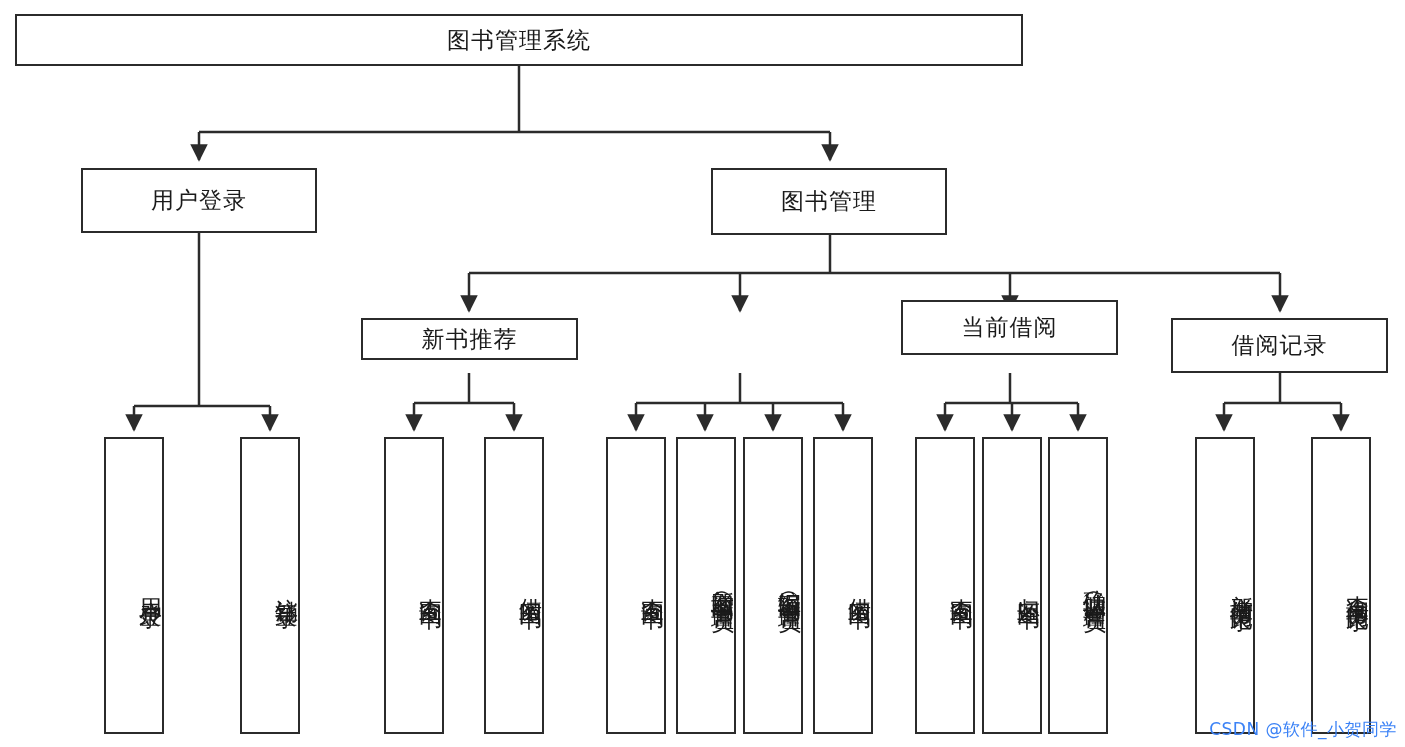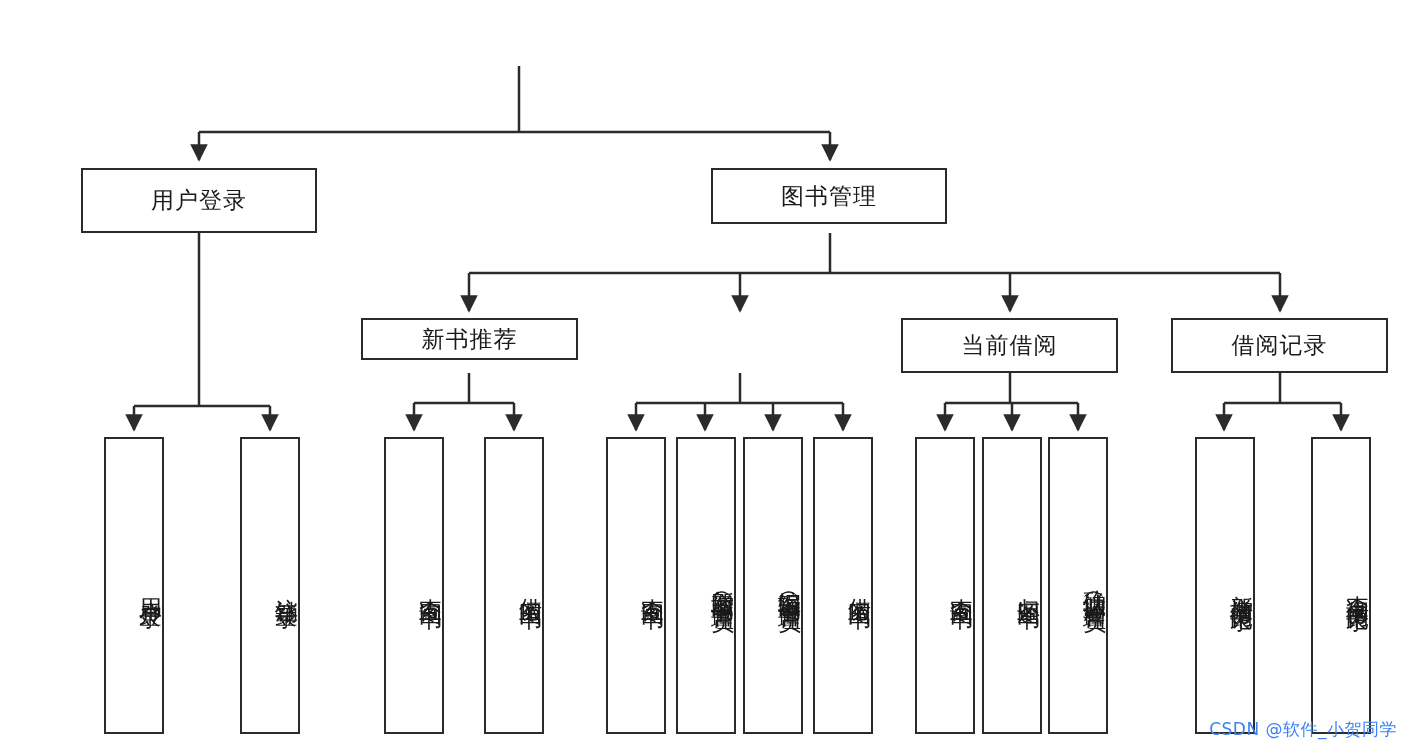--- a/index.html
+++ b/index.html
@@ -113,32 +113,35 @@
       <path d="M 1012 403 L 1012 430" marker-end="url(#arrow)"></path>
       <path d="M 1078 403 L 1078 430" marker-end="url(#arrow)"></path>
 
       <path d="M 1280 373 L 1280 403"></path>
       <path d="M 1224 403 L 1341 403"></path>
       <path d="M 1224 403 L 1224 430" marker-end="url(#arrow)"></path>
       <path d="M 1341 403 L 1341 430" marker-end="url(#arrow)"></path>
     </g>
   </svg>
 
+  <div class="node horiz" style="left:15px; top:14px; width:1008px; height:52px;">
+    <span class="label">图书管理系统</span>
+  </div>
 
   <div class="node horiz" style="left:81px; top:168px; width:236px; height:65px;">
     <span class="label">用户登录</span>
   </div>
-  <div class="node horiz" style="left:711px; top:168px; width:236px; height:56px;">
+  <div class="node horiz" style="left:711px; top:168px; width:236px; height:67px;">
     <span class="label">图书管理</span>
   </div>
 
   <div class="node horiz" style="left:361px; top:318px; width:217px; height:42px;">
     <span class="label">新书推荐</span>
   </div>
-  <div class="node horiz" style="left:901px; top:318px; width:217px; height:55px;">
+  <div class="node horiz" style="left:901px; top:300px; width:217px; height:55px;">
     <span class="label">当前借阅</span>
   </div>
   <div class="node horiz" style="left:1171px; top:318px; width:217px; height:55px;">
     <span class="label">借阅记录</span>
   </div>
 
   <div class="node vert" style="left:104px; top:437px; width:60px; height:297px;">
     <span class="label">用户登录</span>
   </div>
   <div class="node vert" style="left:240px; top:437px; width:60px; height:297px;">

